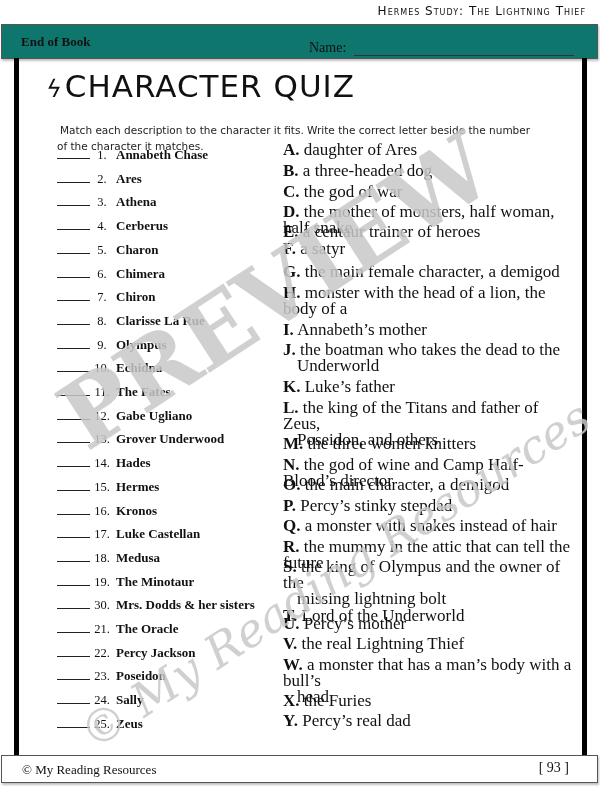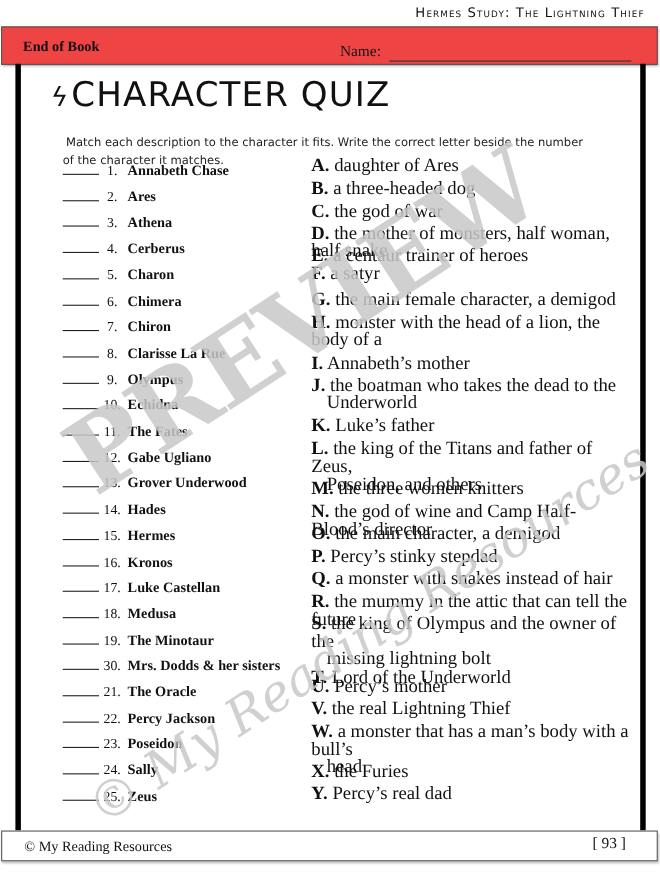--- a/index.html
+++ b/index.html
@@ -5,21 +5,21 @@
     html, body { margin: 0; padding: 0; background: #ffffff; }
     body { width: 600px; height: 800px; position: relative; overflow: hidden; font-family: "Liberation Serif", serif; color: #111; }
 
     .series-title {
       position: absolute; top: 4px; right: 14px;
       font-family: "DejaVu Sans", sans-serif; font-size: 12px; letter-spacing: 1px;
       color: #111; font-variant: small-caps; font-weight: normal;
     }
     .header-box {
       position: absolute; left: 1px; top: 24px; width: 595px; height: 33px;
-      border: 1px solid #555; box-shadow: 1px 2px 2px rgba(0,0,0,0.25); background: #ef4444;
+      border: 1px solid #555; box-shadow: 1px 2px 2px rgba(0,0,0,0.25); background: #0f766e;
     }
     .unit-label { position: absolute; left: 19px; top: 9px; font-weight: bold; font-size: 13px; }
     .name-label { position: absolute; left: 307px; top: 15px; font-size: 14px; }
     .name-line { position: absolute; left: 352px; top: 30px; width: 220px; border-bottom: 1px solid #333; }
 
     .frame-left { position: absolute; left: 14px; top: 58px; width: 5px; height: 697px; background: #000; }
     .frame-right { position: absolute; left: 582px; top: 58px; width: 5px; height: 697px; background: #000; }
 
     .title { position: absolute; left: 46px; top: 68px; font-family: "DejaVu Sans", sans-serif; font-size: 31px; letter-spacing: 1px; color: #111; }
     .title .bolt { font-size: 24px; margin-right: 2px; display: inline-block; transform: skewX(-10deg); }

